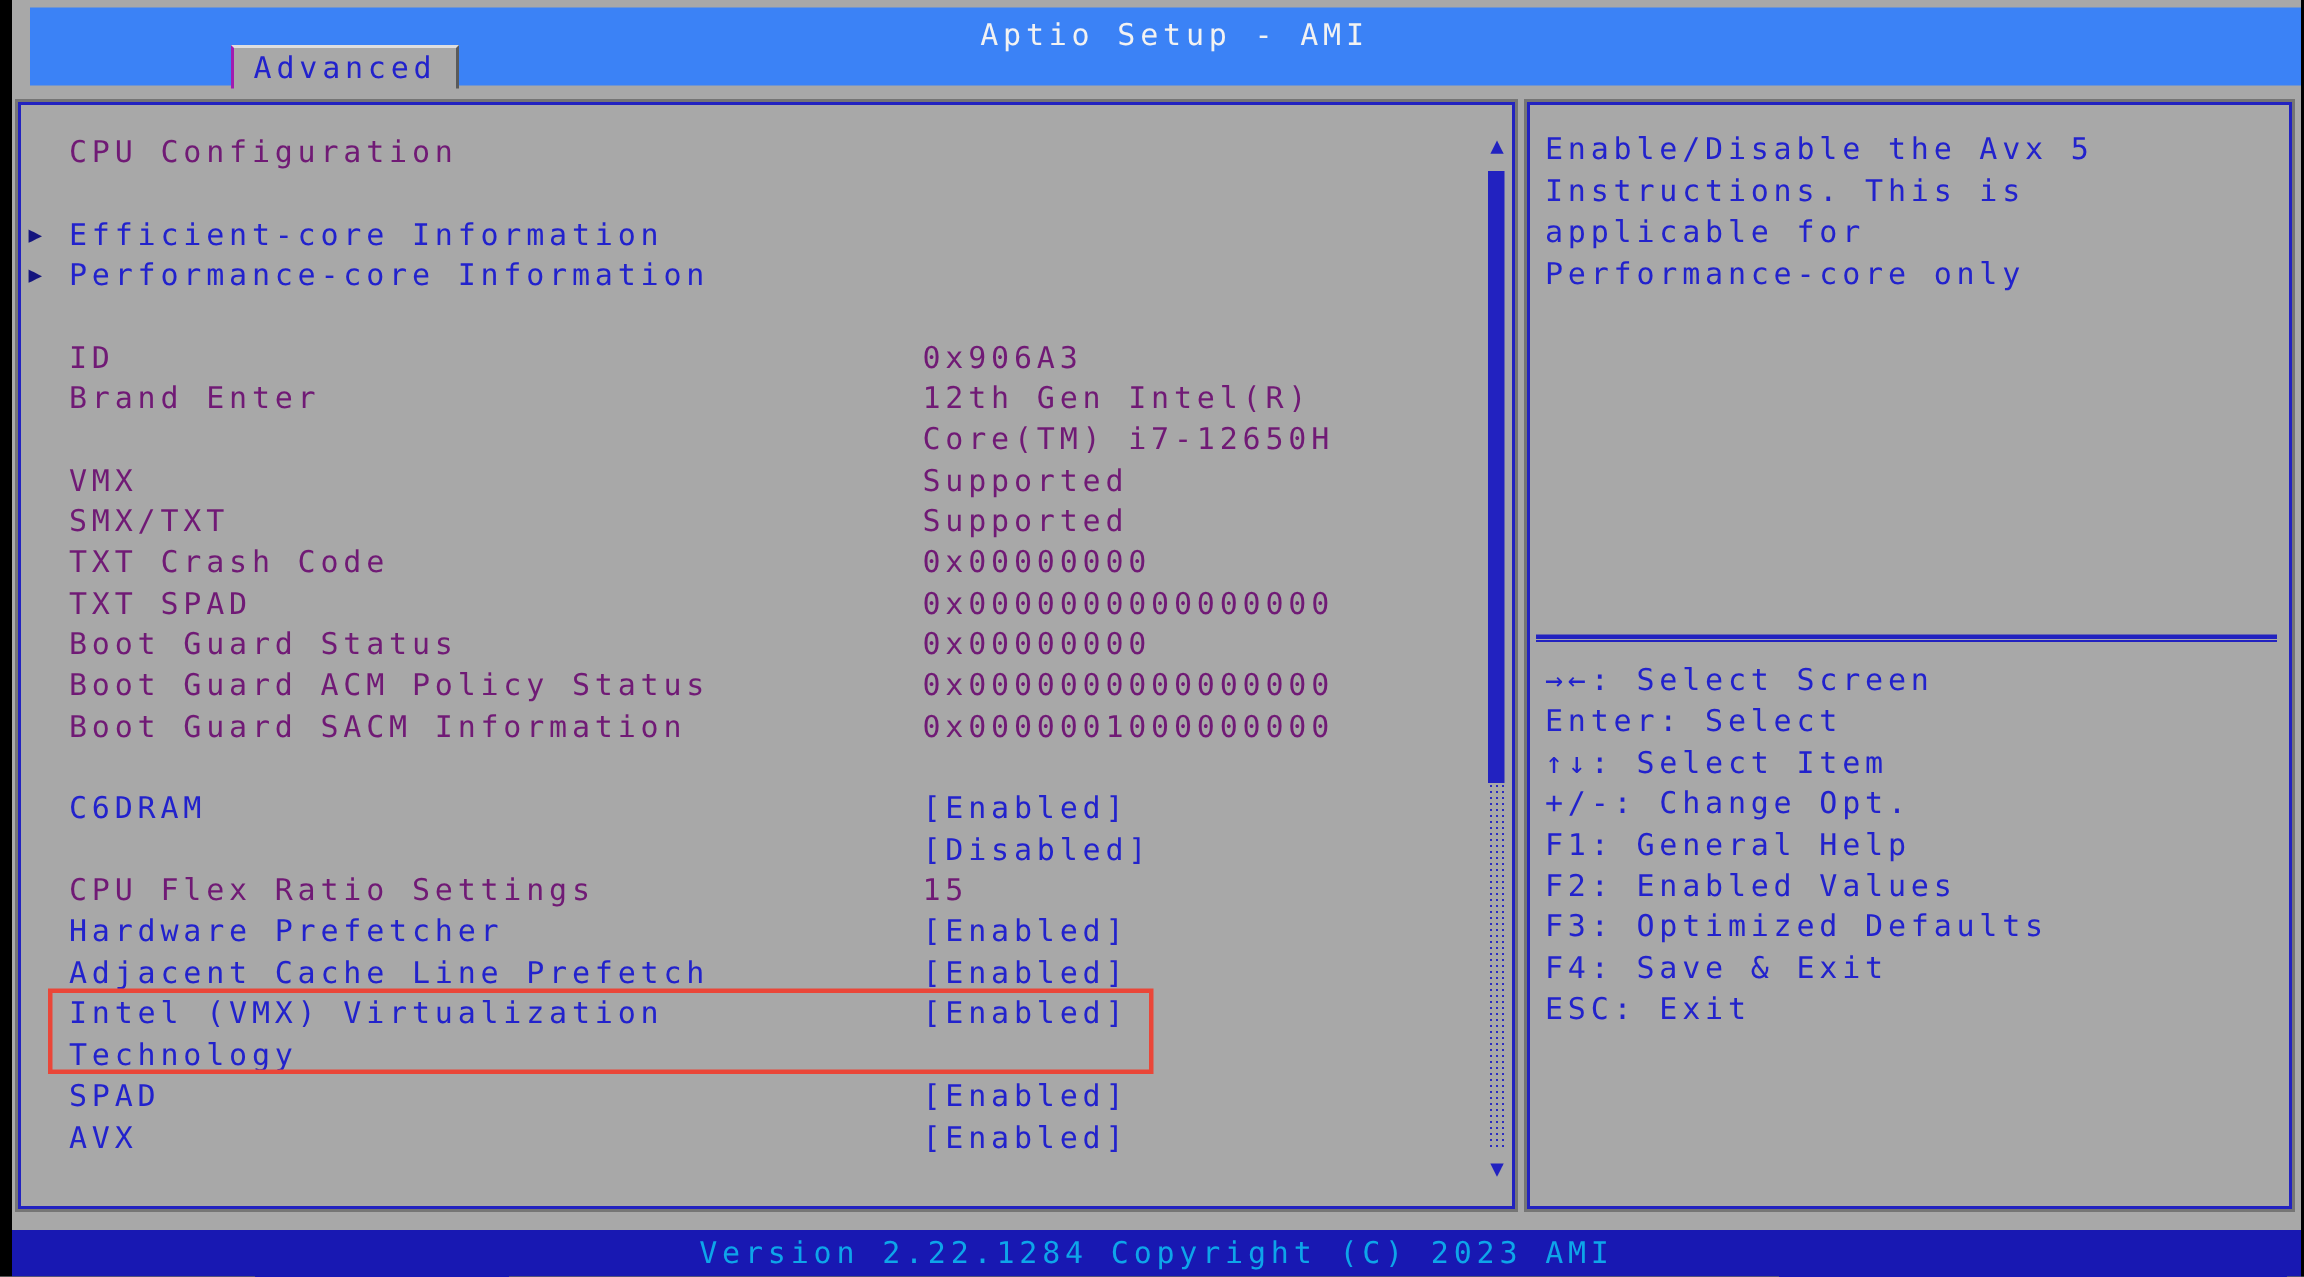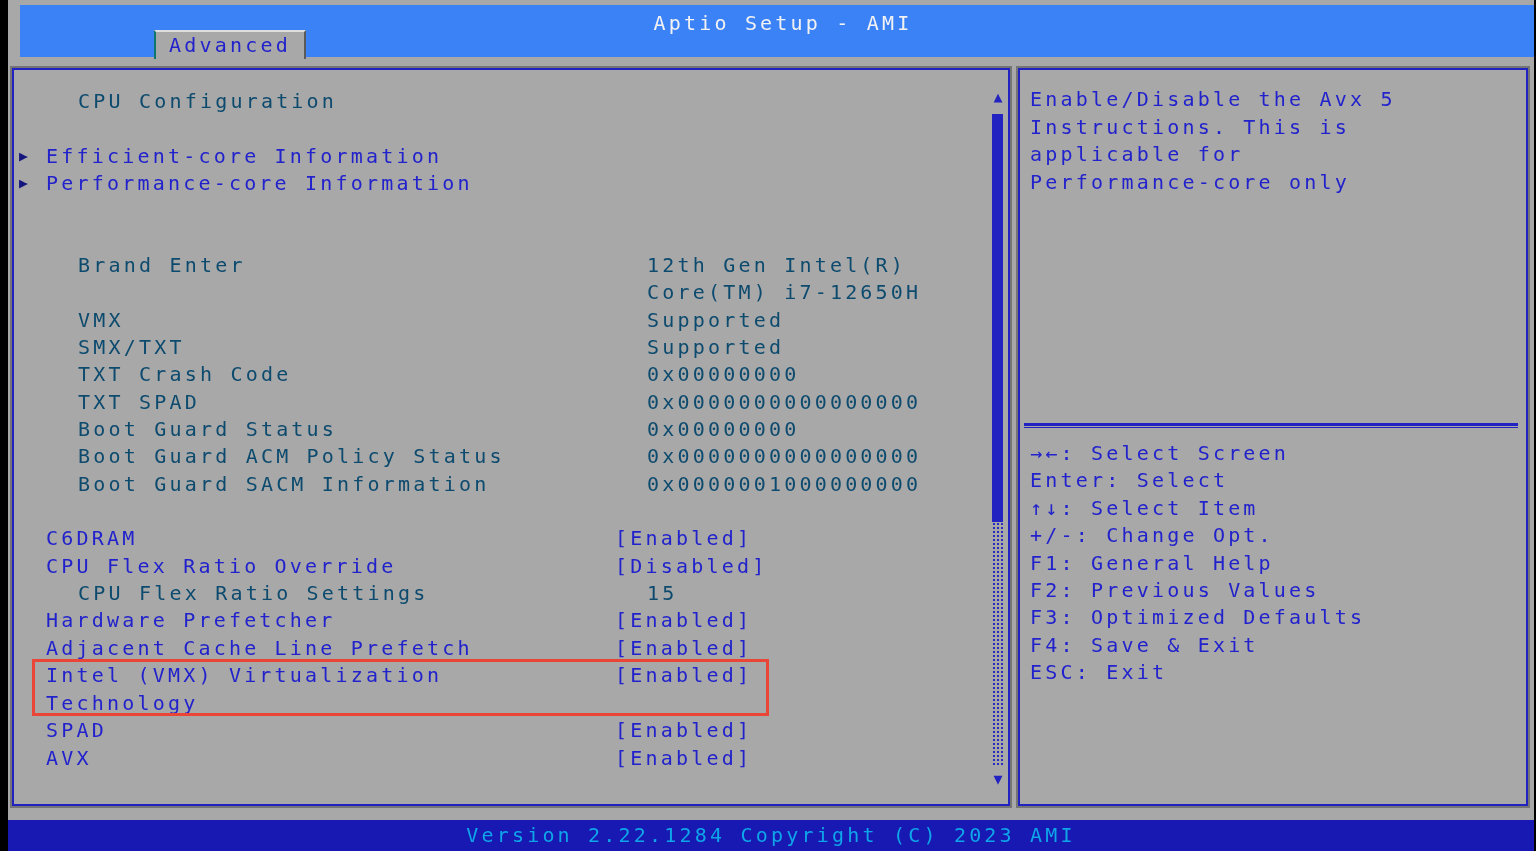--- a/index.html
+++ b/index.html
@@ -8,33 +8,33 @@
     font-family:"DejaVu Sans Mono","Liberation Mono",monospace;
     font-size:20px;letter-spacing:3.2px;color:#141414;overflow:hidden;
     -webkit-font-smoothing:none;
   }
   .screen{position:absolute;left:8px;top:0;width:1526px;height:851px;background:#a8a8a8;}
   .header-bar{position:absolute;left:12px;top:5px;width:100%;height:52px;background:#3b82f6;}
   .header-title{position:absolute;left:0;top:6px;width:100%;text-align:center;color:#f2f2f2;}
   .tab{
     position:absolute;left:134px;top:25px;width:148px;height:27px;background:#a8a8a8;
     color:#2222cc;text-align:center;line-height:27px;
-    border-top:2px solid #dedede;border-left:2px solid #0f766e;border-right:2px solid #5a5a5a;
+    border-top:2px solid #dedede;border-left:2px solid #a21caf;border-right:2px solid #5a5a5a;
   }
   .panel{
     position:absolute;top:68px;height:738px;background:#a8a8a8;
     border:2px solid #2222c0;outline:2px solid #757575;box-sizing:border-box;
   }
   .panel-main{left:4px;width:998px;}
   .panel-help{left:1010px;width:510px;}
   .row{position:absolute;left:0;height:27px;line-height:27px;white-space:nowrap;width:100%;}
   .row .lbl{position:absolute;left:32px;}
   .row .val{position:absolute;left:601px;}
   .row .arrow{position:absolute;left:5px;color:#15157e;font-size:15px;}
-  .t-static{color:#0c4a6e;margin-left:32px;}
+  .t-static{color:#701a75;}
   .t-option{color:#2222cc;}
   .hl-box{
     position:absolute;left:18px;top:589px;width:737px;height:57px;
     border:3px solid #ea4638;box-sizing:border-box;pointer-events:none;
   }
   .scrollbar{position:absolute;left:977px;top:18px;width:14px;height:700px;}
   .scroll-arrow{position:absolute;left:0;width:14px;height:14px;color:#2222c0;font-size:15px;line-height:14px;text-align:center;letter-spacing:0;}
   .scroll-up{top:2px;}
   .scroll-down{top:684px;}
   .scroll-thumb{position:absolute;left:1px;top:26px;width:11px;height:408px;background:#2222c0;}
@@ -71,20 +71,24 @@
 
     <div class="row" style="top:73px">
         <span class="arrow">▶</span>
         <span class="lbl t-option">Efficient-core Information</span>
       </div>
     <div class="row" style="top:100px">
         <span class="arrow">▶</span>
         <span class="lbl t-option">Performance-core Information</span>
       </div>
 
+    <div class="row" style="top:155px">
+        <span class="lbl t-static">ID</span>
+        <span class="val t-static">0x906A3</span>
+      </div>
     <div class="row" style="top:182px">
         <span class="lbl t-static">Brand Enter</span>
         <span class="val t-static">12th Gen Intel(R)</span>
       </div>
     <div class="row" style="top:209px">
         <span class="val t-static">Core(TM) i7-12650H</span>
       </div>
     <div class="row" style="top:237px">
         <span class="lbl t-static">VMX</span>
         <span class="val t-static">Supported</span>
@@ -112,21 +116,20 @@
     <div class="row" style="top:401px">
         <span class="lbl t-static">Boot Guard SACM Information</span>
         <span class="val t-static">0x0000001000000000</span>
       </div>
 
     <div class="row" style="top:455px">
         <span class="lbl t-option">C6DRAM</span>
         <span class="val t-option">[Enabled]</span>
       </div>
     <div class="row" style="top:483px">
-        <span class="lbl t-option">CPU Flex Ratio Override</span>
         <span class="val t-option">[Disabled]</span>
       </div>
     <div class="row" style="top:510px">
         <span class="lbl t-static">CPU Flex Ratio Settings</span>
         <span class="val t-static">15</span>
       </div>
     <div class="row" style="top:537px">
         <span class="lbl t-option">Hardware Prefetcher</span>
         <span class="val t-option">[Enabled]</span>
       </div>
@@ -165,21 +168,21 @@
 Instructions. This is
 applicable for
 Performance-core only</div>
     <div class="separator"></div>
     <div class="keys">
       <div>→←: Select Screen</div>
       <div>Enter: Select</div>
       <div>↑↓: Select Item</div>
       <div>+/-: Change Opt.</div>
       <div>F1: General Help</div>
-      <div>F2: Previous Values</div>
+      <div>F2: Enabled Values</div>
       <div>F3: Optimized Defaults</div>
       <div>F4: Save &amp; Exit</div>
       <div>ESC: Exit</div>
     </div>
   </div>
 
   <div class="footer-bar">
     <div class="footer-text">Version 2.22.1284 Copyright (C) 2023 AMI</div>
   </div>
 

